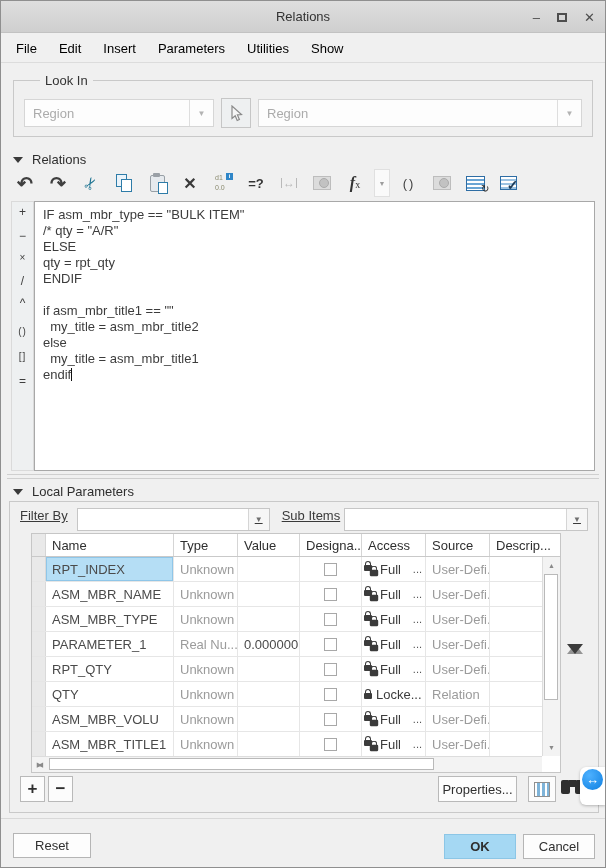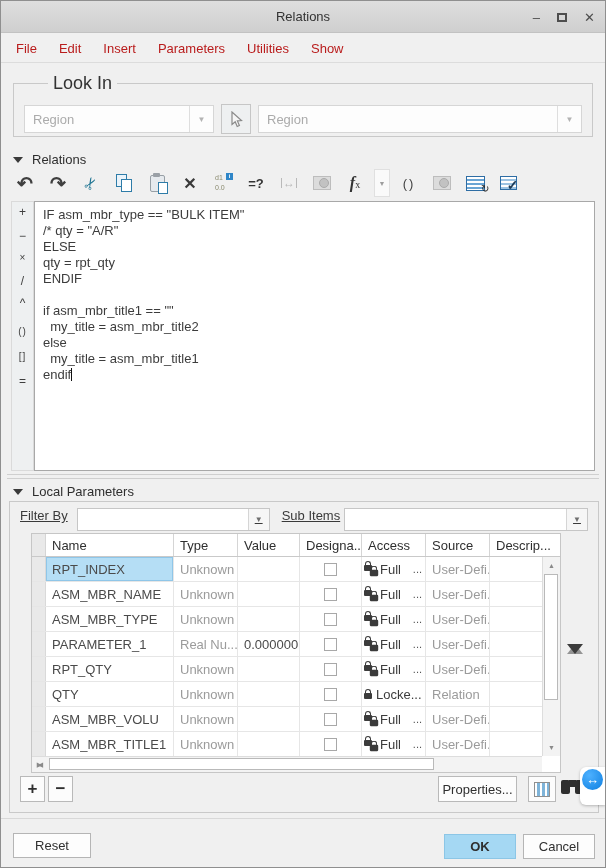--- a/index.html
+++ b/index.html
@@ -14,26 +14,26 @@
               background:linear-gradient(#dedede,#cfcfcf); border-bottom:1px solid #c2c2c2;
               display:flex; align-items:center; justify-content:center; }
   .title { font-size:13px; color:#333; }
   .winbtns { position:absolute; right:10px; top:0; height:32px; display:flex; align-items:center; gap:17px; }
   .winbtn { color:#4d4d4d; font-size:13px; line-height:1; cursor:default; }
   .maxbox { width:10px; height:9px; border:2px solid #4d4d4d; display:inline-block; }
 
   
   .menubar { position:absolute; left:0; top:33px; right:0; height:29px; display:flex;
              align-items:center; padding-left:4px; border-bottom:1px solid #dcdcdc; }
-  .menu-item { padding:0 11px; height:29px; display:flex; align-items:center; color:#b91c1c; }
+  .menu-item { padding:0 11px; height:29px; display:flex; align-items:center; color:#000000; }
 
   
   fieldset.lookin { position:absolute; left:12px; top:72px; width:580px; height:64px;
                     border:1px solid #c9c9c9; padding:10px 10px 0 10px; }
-  fieldset.lookin legend { padding:0 5px; margin-left:24px; color:#333; font-size:18px; }
+  fieldset.lookin legend { padding:0 5px; margin-left:16px; color:#333; font-size:13px; }
   .combo { height:28px; background:#fdfdfd; border:1px solid #d6d6d6; display:flex; align-items:center;justify-content:flex-end; }
   .combo .ctext { flex:1; padding-left:8px; color:#ababab; overflow:hidden; white-space:nowrap; }
   .combo .carrow { width:24px; height:100%; border-left:1px solid #dedede; display:flex;
                    align-items:center; justify-content:center; font-size:8px; color:#b3b3b3; }
   .lookin-row { display:flex; align-items:center; }
   .combo.c1 { width:190px; }
   .selbtn { width:30px; height:30px; margin:0 7px; background:#eef0f1; border:1px solid #c6c6c6;
             display:flex; align-items:center; justify-content:center; }
   .combo.c2 { flex:1; }
 

